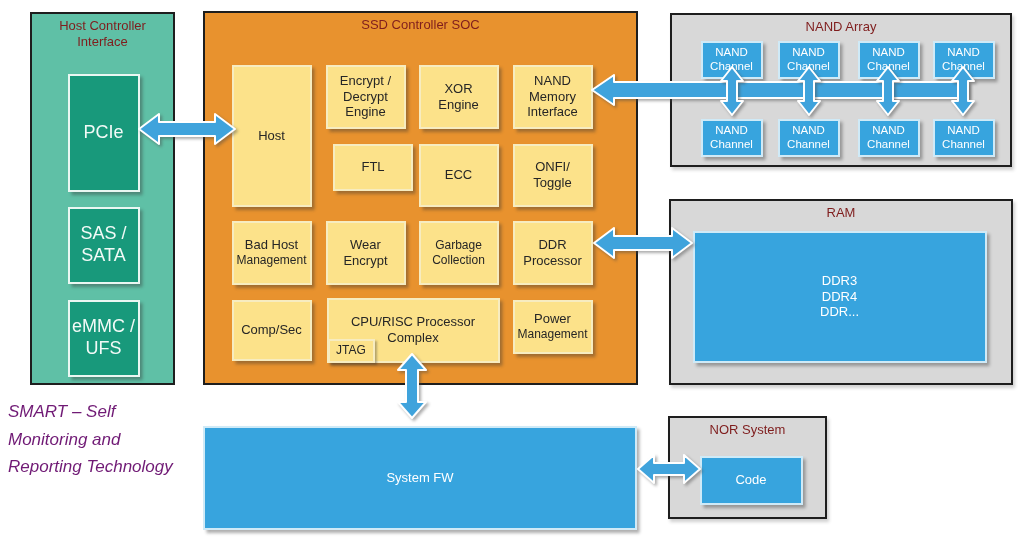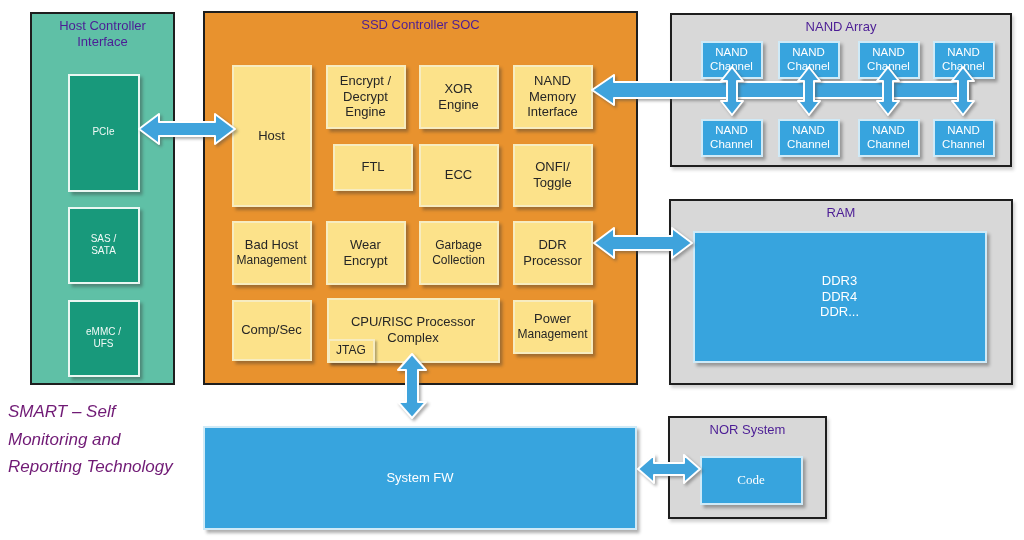--- a/index.html
+++ b/index.html
@@ -6,30 +6,30 @@
   .wrap {
     position:relative; width:1024px; height:540px; background:#ffffff;
     font-family:"Liberation Sans", sans-serif; overflow:hidden;
   }
   .panel { position:absolute; box-sizing:border-box; border:2.5px solid #1e1e1e; }
   .panel.teal-panel   { background:var(--teal_panel,#5FC0A6); }
   .panel.orange-panel { background:var(--orange_panel,#E8922E); }
   .panel.gray-panel   { background:var(--gray_panel,#D8D8D8); box-shadow:2px 3px 3px rgba(70,70,70,.25); }
   .panel-title {
     position:absolute; top:4px; left:0; right:0; text-align:center;
-    font-size:13px; color:#4c1d95; white-space:pre-line; line-height:1.25;
+    font-size:13px; color:#7f1d1d; white-space:pre-line; line-height:1.25;
   }
   .box {
     position:absolute; box-sizing:border-box;
     display:flex; flex-direction:column; align-items:center; justify-content:center;
     text-align:center; white-space:pre-line; line-height:1.22;
     box-shadow:2.5px 3px 3px rgba(50,50,50,.4);
     margin-top:8px;
   }
-  .teal-box   { background:var(--teal_box,#18997B); border:2px solid #EAF7F2; color:#F2FAF7; font-size:10px; }
+  .teal-box   { background:var(--teal_box,#18997B); border:2px solid #EAF7F2; color:#F2FAF7; font-size:18px; }
   .yellow-box { background:var(--yellow_box,#FCE28A); border:2px solid #F7ECC0; color:#262626; font-size:13px; }
   .blue-box   { background:var(--blue_box,#37A4DE); border:2px solid #CFEAF7; color:#ffffff; font-size:13px; }
   .sub   { font-size:12px; }
   .small { font-size:12px; }
   .nand-ch { font-size:11.5px; line-height:1.2; }
   .jtag { font-size:12px; z-index:5; box-shadow:2px 2px 2px rgba(50,50,50,.35); }
   .arrow { position:absolute; z-index:6; filter:drop-shadow(2px 2px 1.5px rgba(70,70,70,.45)); }
   .arrow polygon { fill:var(--arrow,#3FA3DC); stroke:#ffffff; stroke-width:2; stroke-linejoin:round; }
   .note {
     position:absolute; left:8px; top:398px; width:210px;
@@ -113,21 +113,21 @@
 
   <div class="panel gray-panel" style="left:669px;top:199px;width:344px;height:186px;">
     <div class="panel-title">RAM</div>
     <div class="box blue-box" style="left:21.5px;top:21.5px;width:294px;height:132px;">DDR3
 DDR4
 DDR...</div>
   </div>
 
   <div class="panel gray-panel" style="left:668px;top:416px;width:159px;height:103px;">
     <div class="panel-title">NOR System</div>
-    <div class="box blue-box" style="left:29.5px;top:29.5px;width:103px;height:49px;font-family:Liberation Serif, serif;">Code</div>
+    <div class="box blue-box" style="left:29.5px;top:29.5px;width:103px;height:49px;">Code</div>
   </div>
 
   <div class="box blue-box" style="left:203px;top:418px;width:434px;height:104px;">System FW</div>
 
   <div class="note">SMART – Self
 Monitoring and
 Reporting Technology</div>
 
   <svg class="arrow" style="left:136px;top:112px;" width="102" height="34">
     <polygon points="3,17 23,2 23,10 79,10 79,2 99,17 79,32 79,24 23,24 23,32"></polygon>

